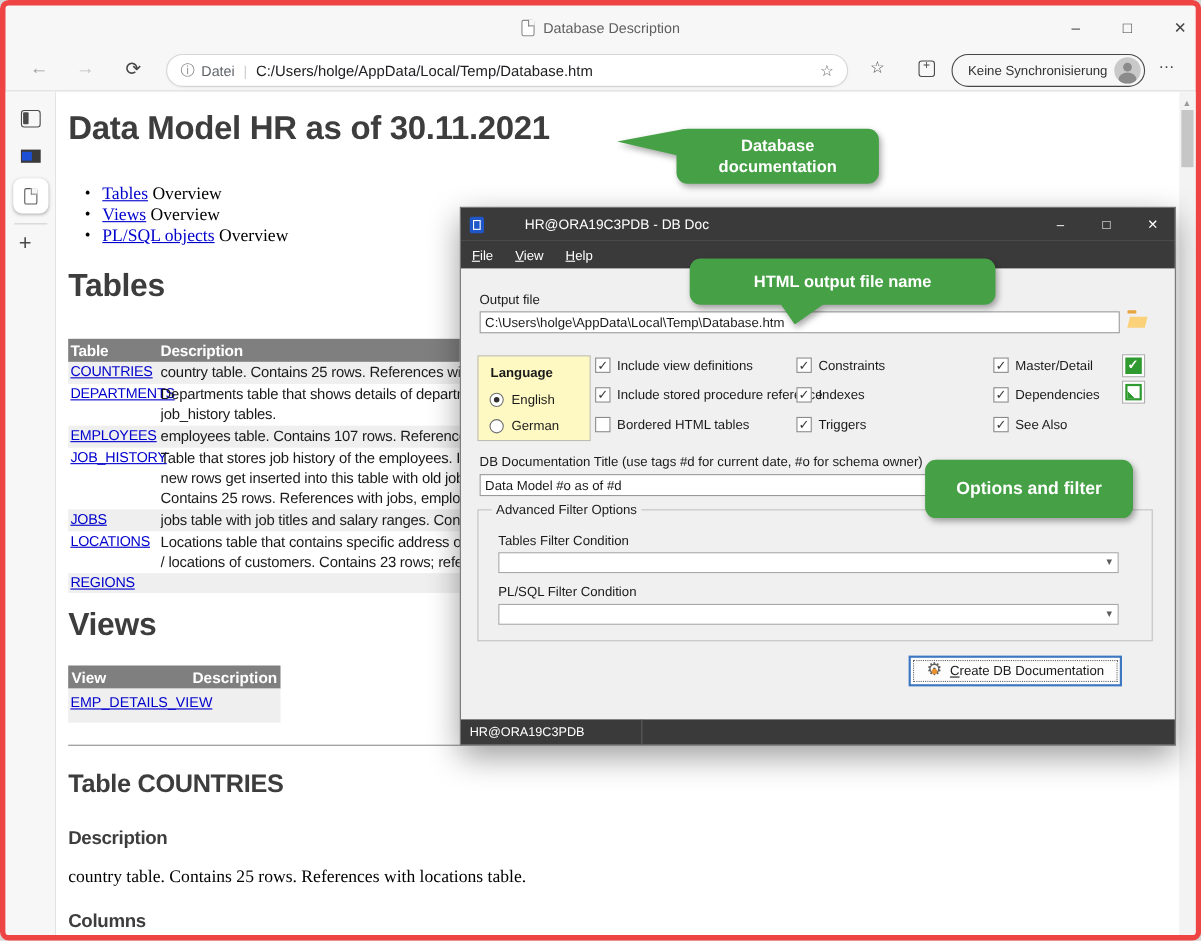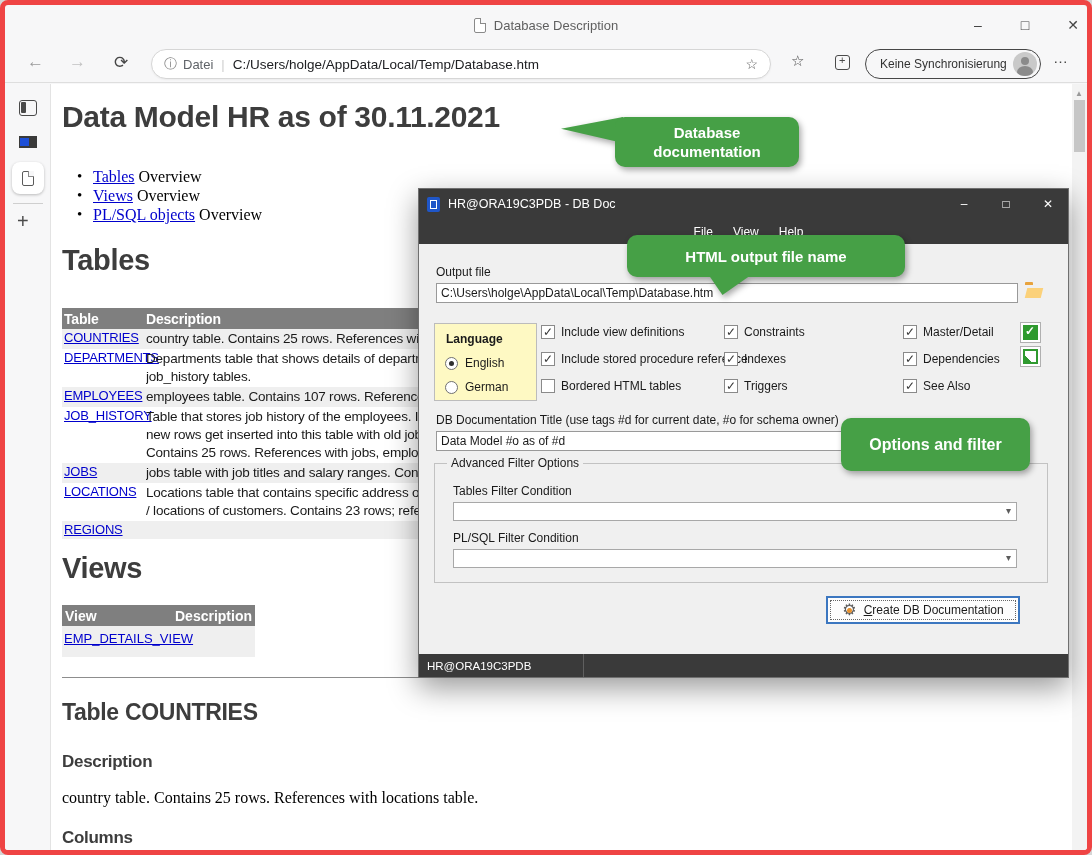--- a/index.html
+++ b/index.html
@@ -50,26 +50,26 @@
   .ht-c1 { width:84px; flex:none; padding:1px 0 0 2px; }
   .ht-c2 { flex:1; padding-top:1px; overflow:hidden; }
   .ht-c2 div { white-space:nowrap; line-height:18px; }
   .ht-row a { font-size:13px; }
   .vtable { position:absolute; left:11px; width:193px; font-size:13.5px; }
   .hrule { position:absolute; left:11px; height:1px; background:#8d8d8d; width:948px; }
   .serif-p { position:absolute; left:11px; font-family:"Liberation Serif",serif; font-size:16px; color:#000; white-space:nowrap; }
 
   
   .dlg { position:absolute; left:413px; top:183px; width:651px; height:490px; background:#f0f0f0; border:1px solid #6f6f6f; box-shadow:0 10px 28px rgba(0,0,0,.4); font-size:12px; color:#1a1a1a; }
-  .dtitle { position:absolute; left:0; top:0; right:0; height:30px; background:#3a3a3a; color:#fff; display:flex; align-items:center; font-size:12.5px; }
+  .dtitle { position:absolute; left:0; top:0; right:0; height:30px; background:#3a3a3a; color:#fff; display:flex; align-items:center; font-size:12.5px;gap:29px; }
   .dlg-ic { width:13px; height:15px; background:#1f56c8; border-radius:2px; margin:0 8px; position:relative; }
   .dlg-ic::before { content:""; position:absolute; left:3px; top:3px; width:7px; height:9px; background:#fff; }
   .dlg-ic::after { content:""; position:absolute; left:4px; top:4px; width:5px; height:7px; background:#1f56c8; }
   .dctl { position:absolute; top:0; height:30px; width:40px; display:flex; align-items:center; justify-content:center; color:#fff; font-size:12px; }
-  .dmenu { position:absolute; left:0; top:30px; right:0; height:25px; background:#3a3a3a; color:#fff; display:flex; align-items:center; padding-left:10px; gap:20px;justify-content:center; }
+  .dmenu { position:absolute; left:0; top:30px; right:0; height:25px; background:#3a3a3a; color:#fff; display:flex; align-items:center; padding-left:10px; gap:20px; }
   .mitem { display:inline-block; }
   .mitem::first-letter { text-decoration:underline; }
   .dlabel { position:absolute; white-space:nowrap; }
   .dinput { position:absolute; height:20px; background:#fff; border:1px solid #999; font-size:12px; font-family:"Liberation Sans",sans-serif; color:#1a1a1a; padding:0 4px; }
   .combo { position:absolute; height:19px; background:#fff; border:1px solid #a8a8a8; }
   .combo::after { content:"▾"; position:absolute; right:5px; top:2px; font-size:10px; color:#5c5c5c; }
   .gbox { position:absolute; border:1px solid #c2c2c2; }
   .langbox { background:#fef9c3; border-color:#bcbcbc; }
   .gbox-legend { position:absolute; top:-8px; left:12px; background:#f0f0f0; padding:0 4px; white-space:nowrap; }
   .radio { position:absolute; display:flex; align-items:center; gap:7px; }

